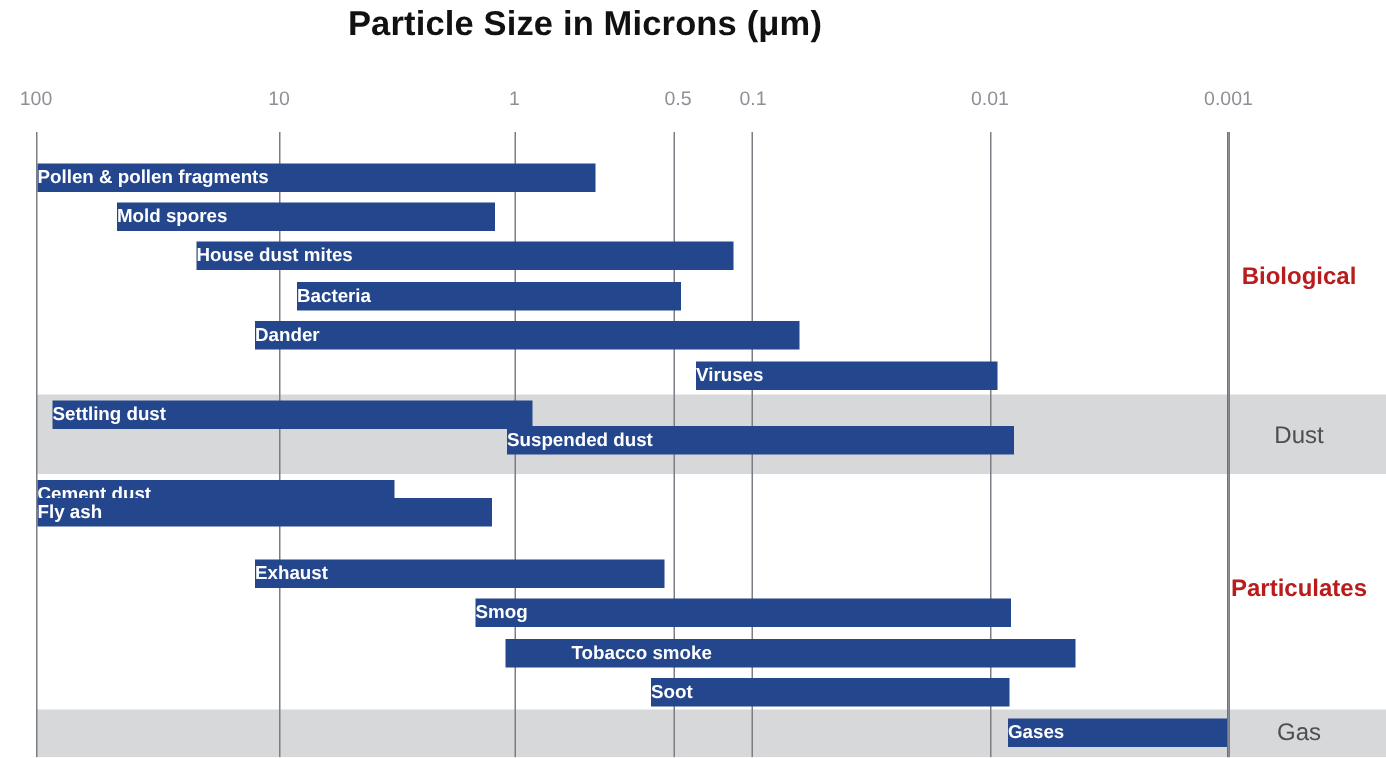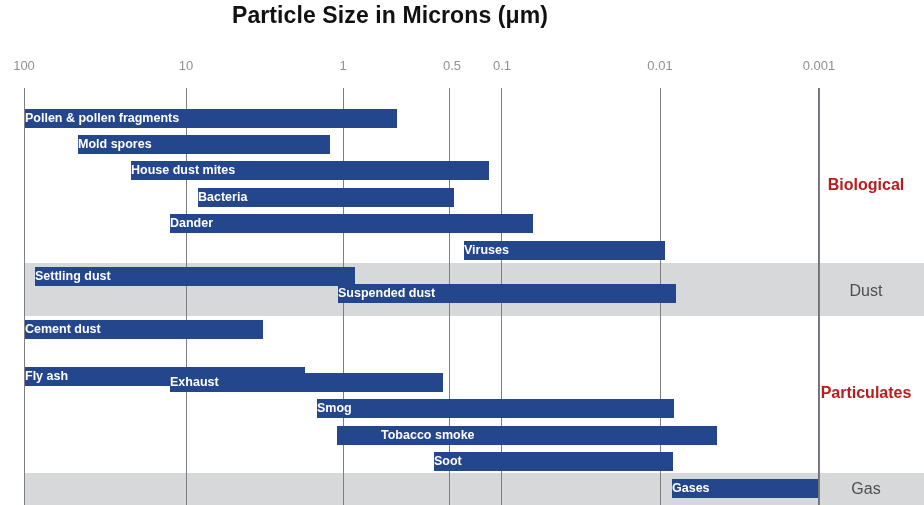--- a/index.html
+++ b/index.html
@@ -112,21 +112,21 @@
   <div id="bars-layer">
       <div class="bar" style="left: 25px; width: 372px; top: 109px;">Pollen &amp; pollen fragments</div>
       <div class="bar" style="left: 78px; width: 252px; top: 135px;">Mold spores</div>
       <div class="bar" style="left: 131px; width: 358px; top: 161px;">House dust mites</div>
       <div class="bar" style="left: 198px; width: 256px; top: 188px;">Bacteria</div>
       <div class="bar" style="left: 170px; width: 363px; top: 214px;">Dander</div>
       <div class="bar" style="left: 464px; width: 201px; top: 241px;">Viruses</div>
       <div class="bar" style="left: 25px; width: 320px; top: 267px; margin-left: 10px;">Settling dust</div>
       <div class="bar" style="left: 338px; width: 338px; top: 284px;">Suspended dust</div>
       <div class="bar" style="left: 25px; width: 238px; top: 320px;">Cement dust</div>
-      <div class="bar" style="left: 25px; width: 280px; top: 367px;">Fly ash</div>
+      <div class="bar" style="left: 25px; width: 303px; top: 332px;">Fly ash</div>
       <div class="bar" style="left: 170px; width: 273px; top: 373px;">Exhaust</div>
       <div class="bar" style="left: 317px; width: 357px; top: 399px;">Smog</div>
       <div class="bar" style="left: 337px; width: 336px; top: 426px; padding-left: 44px;">Tobacco smoke</div>
       <div class="bar" style="left: 434px; width: 239px; top: 452px;">Soot</div>
       <div class="bar" style="left: 672px; width: 146px; top: 479px;">Gases</div>
     </div>
   <div id="group-labels-layer">
       <div class="band-label dark" style="left: 866px; top: 185px;">Biological</div>
       <div class="band-label gray" style="left: 866px; top: 291px;">Dust</div>
       <div class="band-label dark" style="left: 866px; top: 393px;">Particulates</div>

